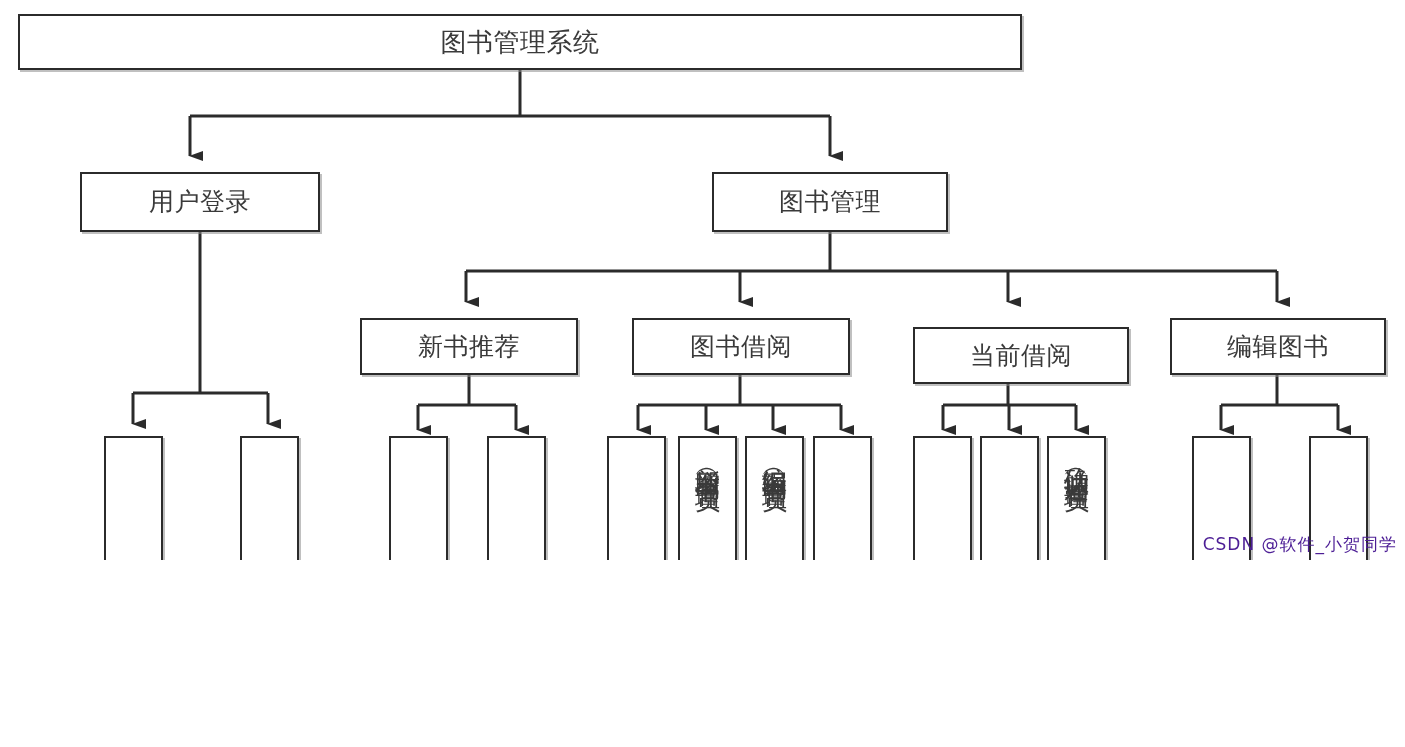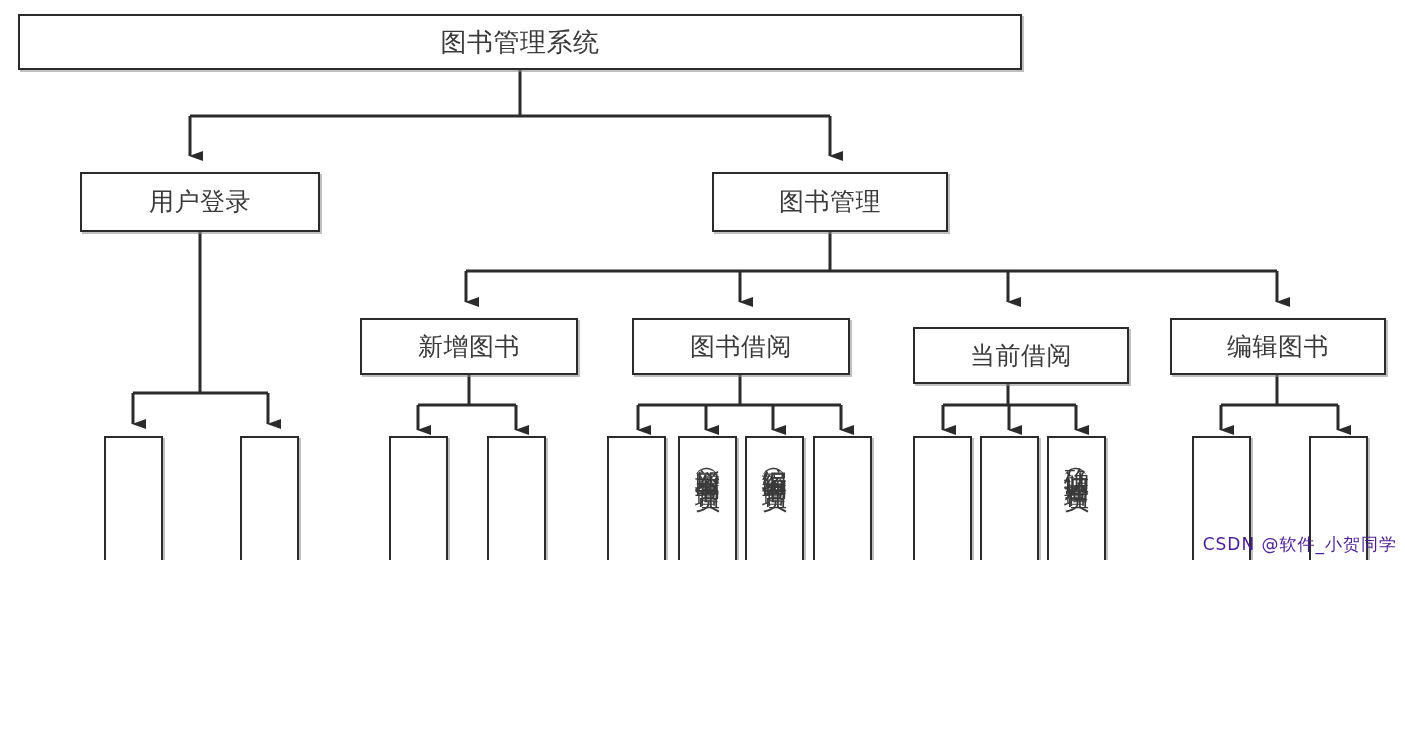--- a/index.html
+++ b/index.html
@@ -141,21 +141,21 @@
 
   <div class="node h shadow" style="left:80px; top:172px; width:240px; height:60px;">
     <span class="lbl">用户登录</span>
   </div>
 
   <div class="node h shadow" style="left:712px; top:172px; width:236px; height:60px;">
     <span class="lbl">图书管理</span>
   </div>
 
   <div class="node h shadow" style="left:360px; top:318px; width:218px; height:57px;">
-    <span class="lbl">新增图书</span>
+    <span class="lbl">新书推荐</span>
   </div>
 
   <div class="node h shadow" style="left:632px; top:318px; width:218px; height:57px;align-items:center;">
     <span class="lbl">图书借阅</span>
   </div>
 
   <div class="node h shadow" style="left:901px; top:327px; width:216px; height:57px;margin-left:12px;">
     <span class="lbl">当前借阅</span>
   </div>
 

